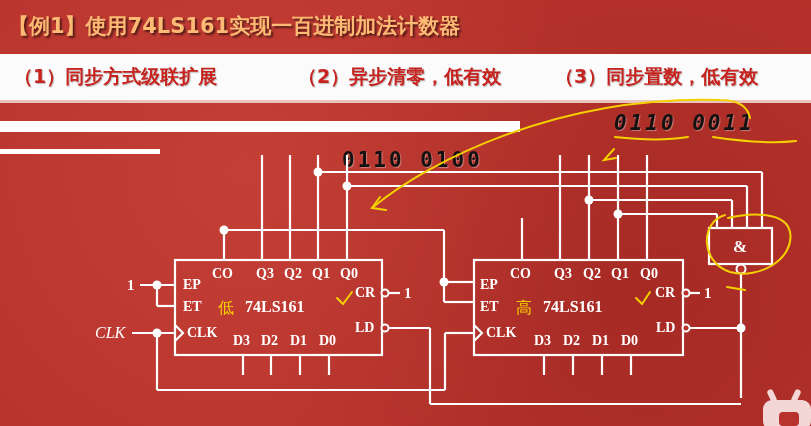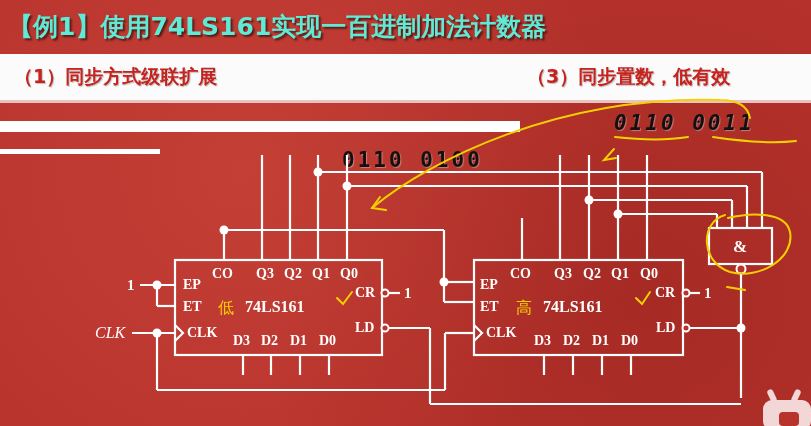--- a/index.html
+++ b/index.html
@@ -13,39 +13,39 @@
     background:
       radial-gradient(circle at 30% 40%, rgba(255,120,100,0.18), transparent 60%),
       radial-gradient(circle at 80% 70%, rgba(90,0,0,0.18), transparent 55%),
       #b7332c;
   }
   .title-bar {
     position:absolute; left:0; top:0; width:811px; height:52px;
     display:flex; align-items:center;
   }
   .title {
-    color:#5eead4; font-weight:bold; font-size:25px; letter-spacing:0px;
+    color:#fdba74; font-weight:bold; font-size:21px; letter-spacing:0px;
     margin-left:8px;
     text-shadow:2px 2px 2px rgba(0,0,0,0.55);
     font-family:"DejaVu Sans", sans-serif;
   }
   .sub-bar {
     position:absolute; left:0; top:54px; width:811px; height:46px;
     background:#fbfbfb;
     display:flex; align-items:center;
     border-bottom:3px solid #e7c4c0;
   }
   .sub-item {
     color:#c7221d; font-weight:bold; font-size:19px;
     text-shadow:1px 1px 1px rgba(0,0,0,0.25);
     white-space:nowrap;
   }
   .sub-1 { position:absolute; left:14px; }
   .sub-2 { position:absolute; left:298px; }
-  .sub-3 { position:absolute; left:527px; }
+  .sub-3 { position:absolute; left:555px; }
   .stripe1 { position:absolute; left:0; top:121px; width:520px; height:11px; background:#fff; }
   .stripe2 { position:absolute; left:0; top:149px; width:160px; height:5px; background:#fff; }
   .bits {
     position:absolute; top:111px; font-family:"DejaVu Sans Mono", monospace;
     font-weight:bold; font-size:21px; color:#111; letter-spacing:3px;
     text-shadow:1px 1px 1px rgba(255,255,255,0.35);
   }
   .bits-a { left:342px;margin-top:37px; }
   .bits-b { left:614px;font-style:italic; }
   svg.circuit { position:absolute; left:0; top:0; }
@@ -55,20 +55,21 @@
 <body>
 
 <div class="bg"></div>
 
 <div class="title-bar">
   <div class="title">【例1】使用74LS161实现一百进制加法计数器</div>
 </div>
 
 <div class="sub-bar">
   <span class="sub-item sub-1">（1）同步方式级联扩展</span>
+  <span class="sub-item sub-2">（2）异步清零，低有效</span>
   <span class="sub-item sub-3">（3）同步置数，低有效</span>
 </div>
 
 <div class="stripe1"></div>
 <div class="stripe2"></div>
 
 <div class="bits bits-a">0110 0100</div>
 <div class="bits bits-b">0110 0011</div>
 
 <svg class="circuit" width="811" height="426" viewBox="0 0 811 426">

